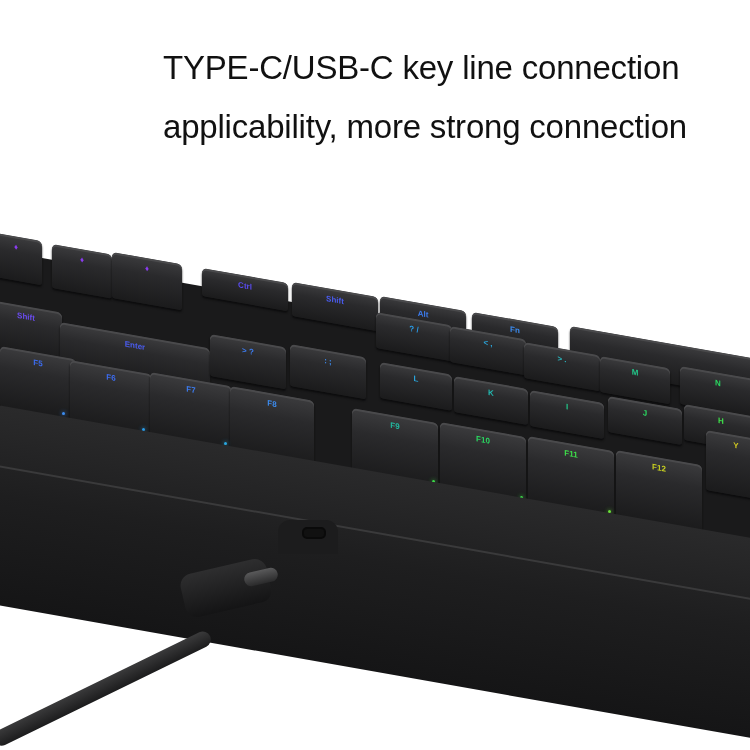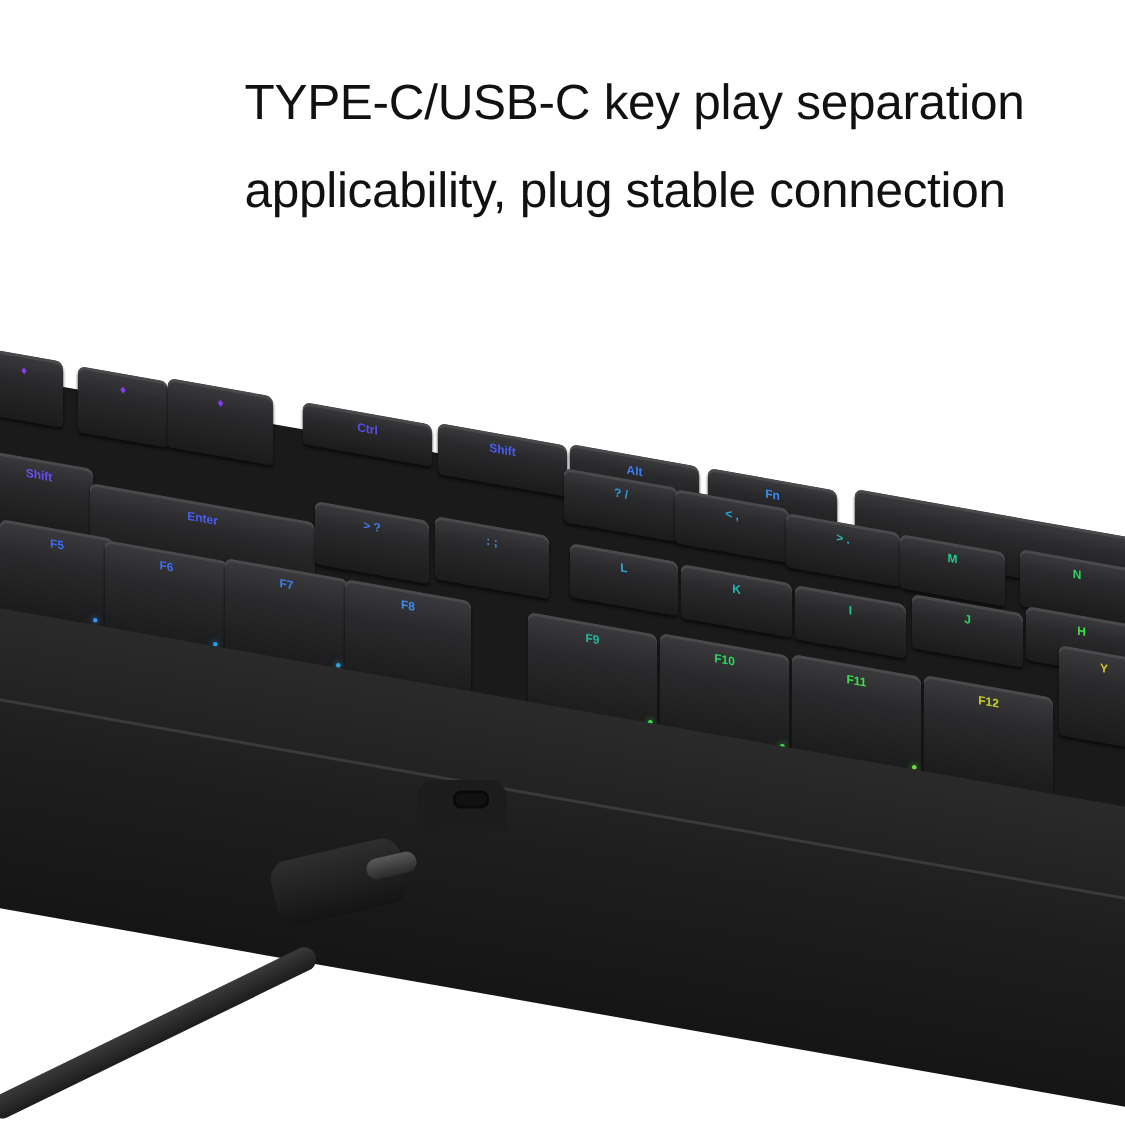--- a/index.html
+++ b/index.html
@@ -16,22 +16,22 @@
     .port-notch { position: absolute; left: 278px; top: 520px; width: 60px; height: 34px; background: #1c1c1d; border-radius: 12px 12px 0 0; }
     .port-slot { position: absolute; left: 302px; top: 527px; width: 20px; height: 8px; border: 2px solid #0a0a0a; border-radius: 5px; background: #111; }
     .cable { position: absolute; left: -30px; top: 628px; width: 240px; height: 16px; background: linear-gradient(180deg, #3a3a3b, #1c1c1d); border-radius: 8px; transform: rotate(-26deg); transform-origin: right center; }
     .plug { position: absolute; left: 182px; top: 566px; width: 88px; height: 44px; background: linear-gradient(180deg, #2e2e2f, #141415); border-radius: 12px; transform: rotate(-13deg); }
     .plug-tip { position: absolute; left: 244px; top: 570px; width: 34px; height: 14px; background: linear-gradient(180deg, #5a5a5b, #2a2a2b); border-radius: 7px; transform: rotate(-13deg); }
   </style>
 </head>
 <body>
 
 <div class="caption">
-  <div>TYPE-C/USB-C key play separation</div>
-  <div>applicability, plug stable connection</div>
+  <div>TYPE-C/USB-C key line connection</div>
+  <div>applicability, more strong connection</div>
 </div>
 
 <div class="scene">
   <div class="kb-deck"></div>
 
   <div class="key" style="left:-10px;top:232px;width:52px;height:44px;">
       <span class="legend" style="color:#8a3cf0;">♦</span>
     </div>
   <div class="key" style="left:52px;top:244px;width:60px;height:44px;">
       <span class="legend" style="color:#8a3cf0;">♦</span>

